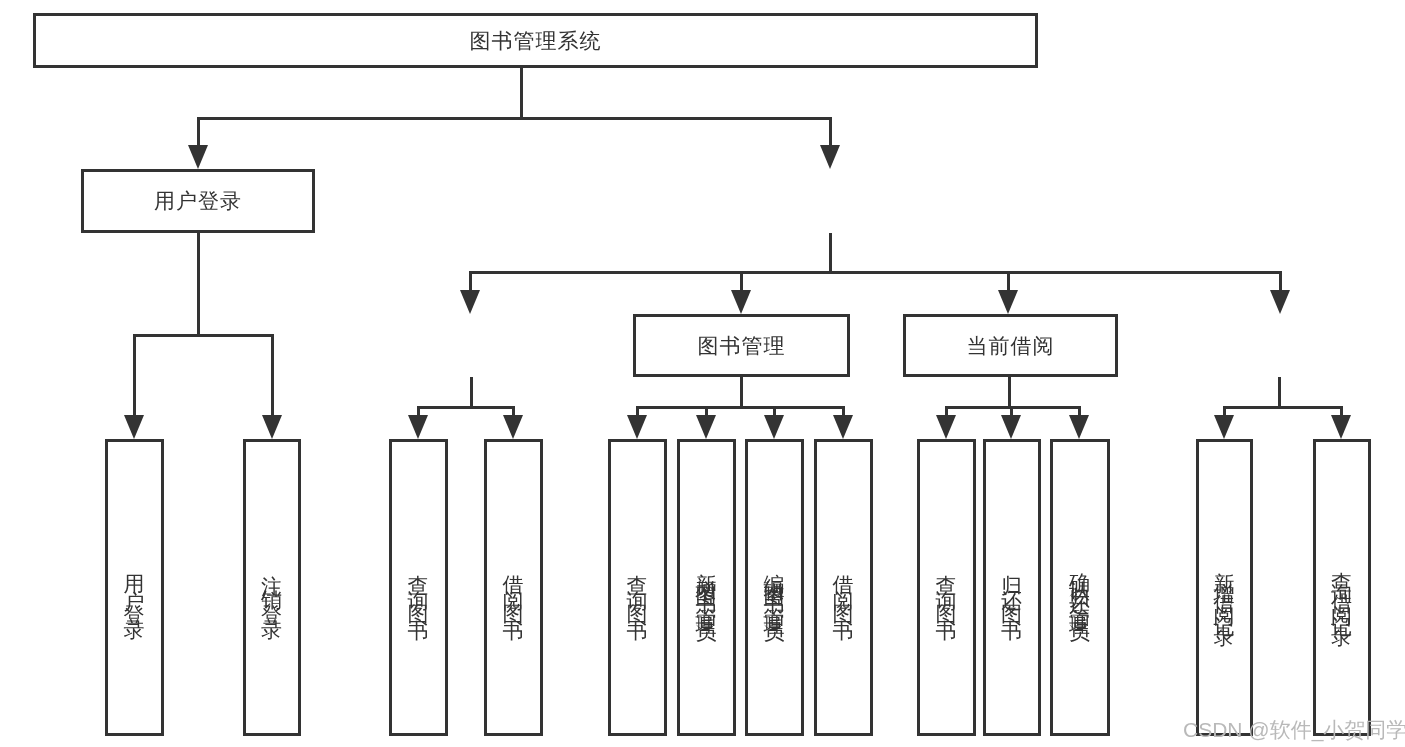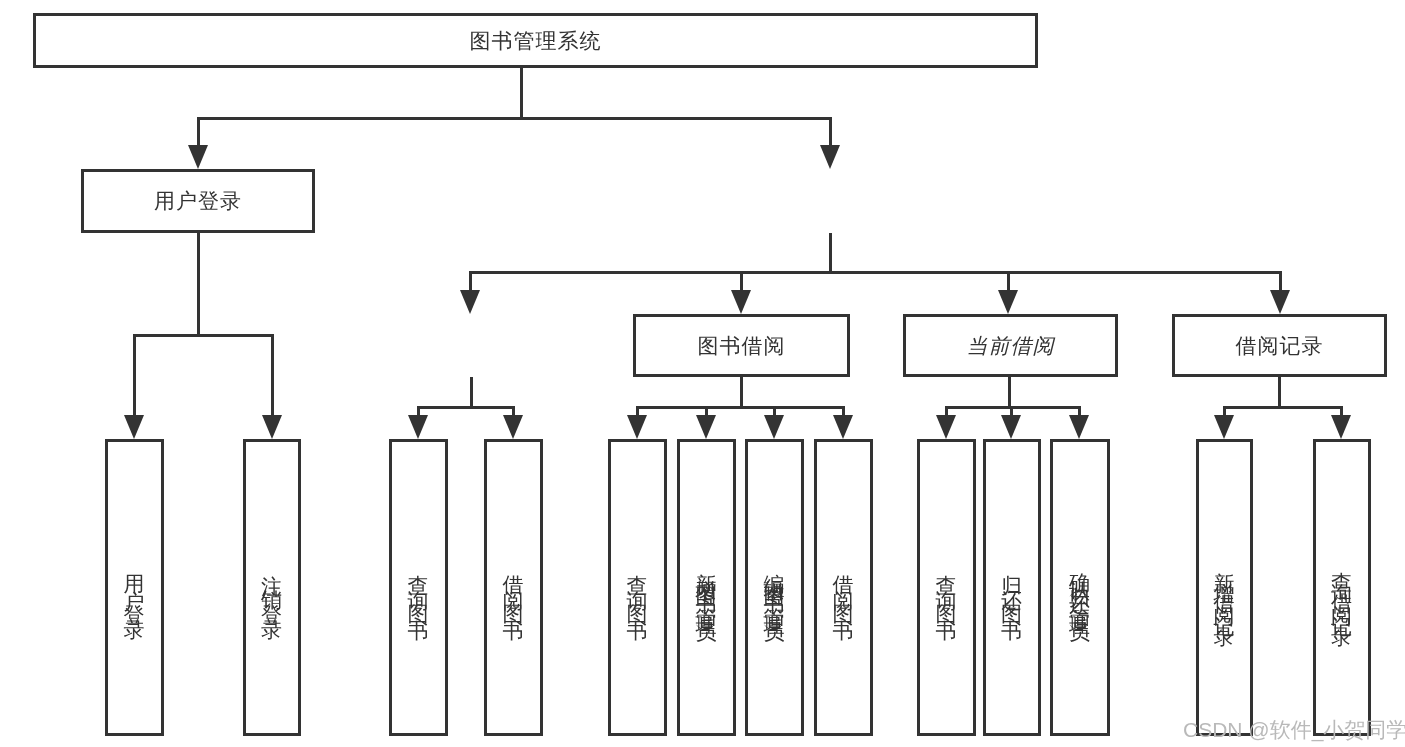--- a/index.html
+++ b/index.html
@@ -60,23 +60,22 @@
 </style>
 </head>
 <body>
 
 <div id="canvas">
 
   <div class="node hlabel" style="left:18px; top:13px; width:1005px; height:55px;margin-left:15px;">图书管理系统</div>
 
   <div class="node hlabel" style="left:81px; top:169px; width:234px; height:64px;">用户登录</div>
 
-  <div class="node hlabel" style="left:633px; top:314px; width:217px; height:63px;">图书借阅</div>
-  <div class="node hlabel" style="left:903px; top:314px; width:215px; height:63px;font-style:italic;">当前借阅</div>
-  <div class="node hlabel" style="left:1172px; top:314px; width:215px; height:63px;">借阅记录</div>
+  <div class="node hlabel" style="left:633px; top:314px; width:217px; height:63px;">图书管理</div>
+  <div class="node hlabel" style="left:903px; top:314px; width:215px; height:63px;">当前借阅</div>
 
   <div class="node" style="left:105px; top:439px; width:59px; height:297px;">
     <span class="vtext v4">用户登录</span>
   </div>
   <div class="node" style="left:243px; top:439px; width:58px; height:297px;">
     <span class="vtext v4">注销登录</span>
   </div>
 
   <div class="node" style="left:389px; top:439px; width:59px; height:297px;">
     <span class="vtext v4">查询图书</span>

